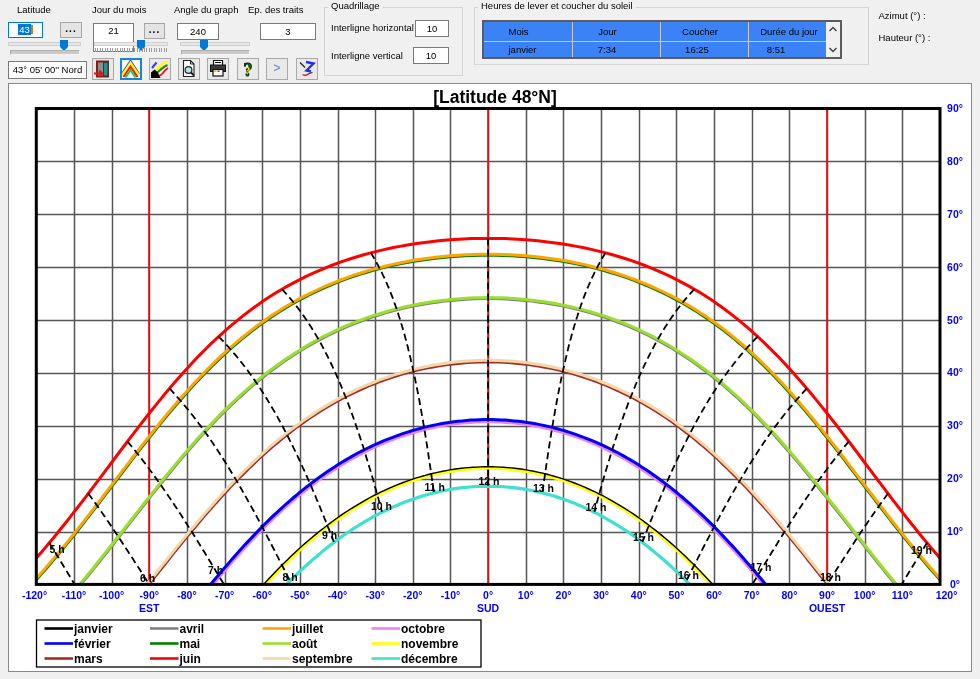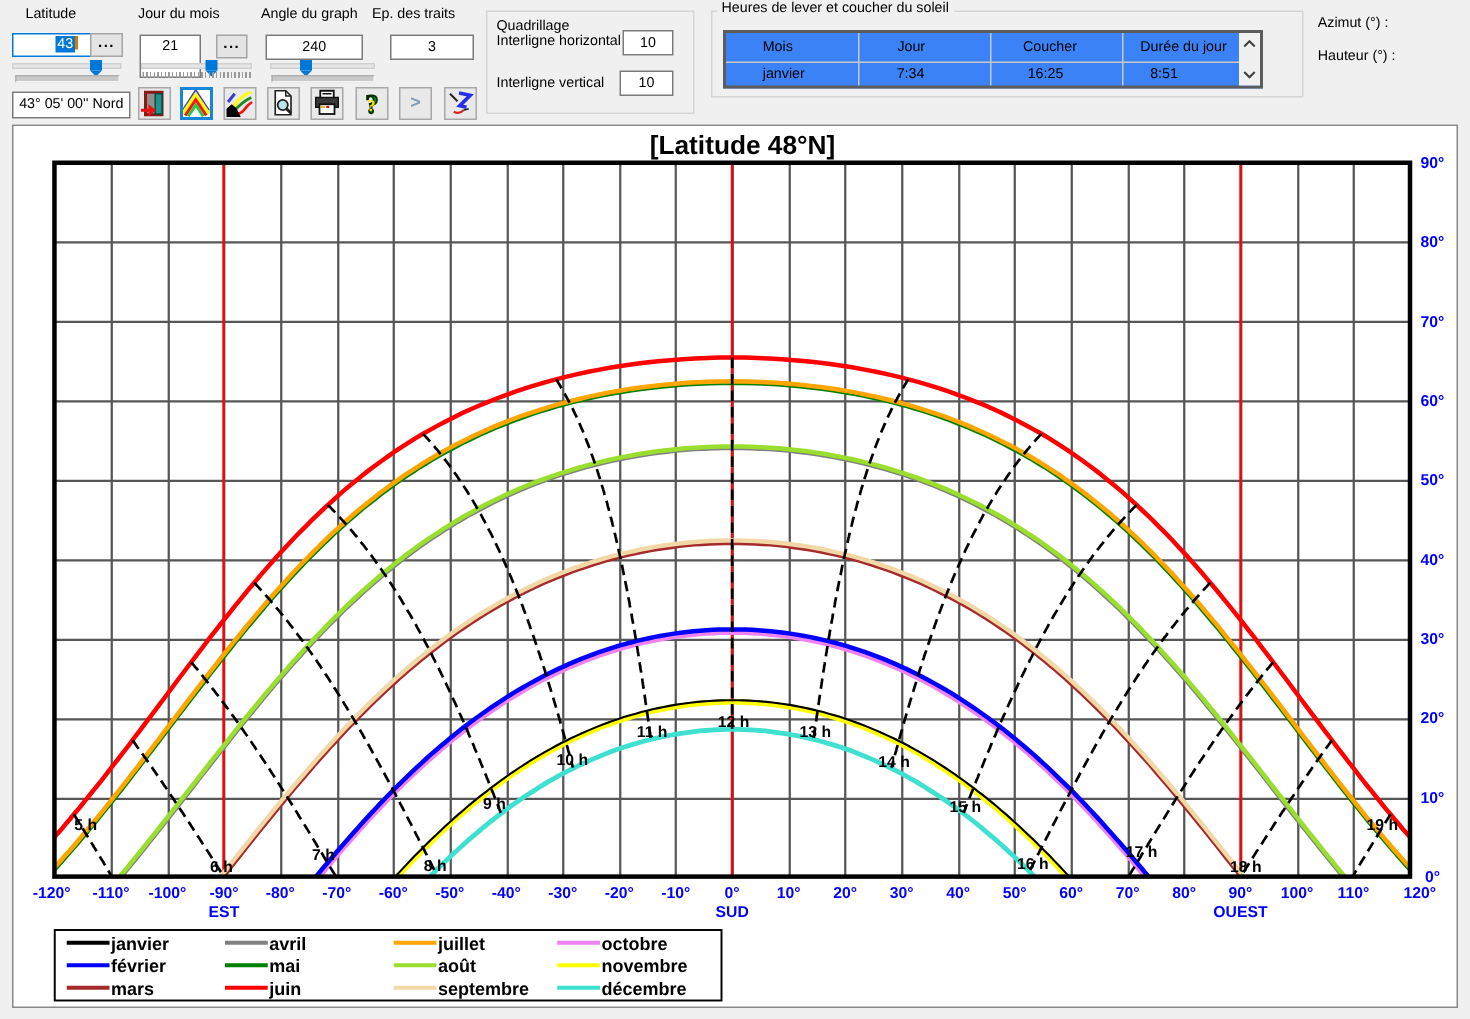--- a/index.html
+++ b/index.html
@@ -11,44 +11,44 @@
 .thumb{position:absolute;width:8px;height:7px;background:#0078d7}
 .thumb:after{content:"";position:absolute;left:0;top:7px;border-left:4px solid transparent;border-right:4px solid transparent;border-top:4px solid #0078d7}
 .gb{position:absolute;border:1px solid #d5d5d5}
 .gbl{position:absolute;font-size:9.5px;background:#f0f0f0;padding:0 3px;white-space:nowrap}
 .tbtn{position:absolute;width:22px;height:22px;background:#e9e9e9;border:1px solid #a8a8a8}
 .tc{position:absolute;font-size:9.5px;text-align:center}
 </style></head>
 <body>
 
 <div class="lbl" style="left:17px;top:4px">Latitude</div>
-<div class="inp" style="left:8px;top:22px;width:73px;height:16px;border:1.5px solid #0078d7;line-height:13px"><span style="background:#0078d7;color:#fff;padding:0 1px">43</span><span style="display:inline-block;width:2px;height:9px;background:#d97b00;vertical-align:-1px"></span></div>
+<div class="inp" style="left:8px;top:22px;width:35px;height:16px;border:1.5px solid #0078d7;line-height:13px"><span style="background:#0078d7;color:#fff;padding:0 1px">43</span><span style="display:inline-block;width:2px;height:9px;background:#d97b00;vertical-align:-1px"></span></div>
 <div class="btn" style="left:60px;top:22px;width:22px;height:16px;font-size:10px;line-height:11px;letter-spacing:1px;font-weight:bold">...</div>
 <div class="groove" style="left:8px;top:42px;width:73px"></div>
 <div class="thumb" style="left:59.5px;top:40px"></div>
 <div class="groove2" style="left:10px;top:50px;width:70px"></div>
 
 <div class="lbl" style="left:92px;top:4px">Jour du mois</div>
 <div class="inp" style="left:93px;top:23px;width:41px;height:29px;line-height:14px">21</div>
 <div class="btn" style="left:144px;top:23px;width:21px;height:16px;font-size:10px;line-height:11px;letter-spacing:1px;font-weight:bold">...</div>
 <div class="groove" style="left:94px;top:42px;width:74px"></div>
 <div class="thumb" style="left:136.5px;top:40px"></div>
 <div class="abs" style="left:95px;top:47.5px;width:73px;height:4px;background:repeating-linear-gradient(90deg,#9a9a9a 0,#9a9a9a 1px,transparent 1px,transparent 2.45px)"></div>
 
 <div class="lbl" style="left:174px;top:4px">Angle du graph</div>
-<div class="inp" style="left:177px;top:23px;width:65px;height:17px;line-height:15px">240</div>
+<div class="inp" style="left:177px;top:23px;width:42px;height:17px;line-height:15px">240</div>
 <div class="groove" style="left:180px;top:42px;width:70px"></div>
 <div class="thumb" style="left:200px;top:40px"></div>
 <div class="groove2" style="left:181px;top:50px;width:69px"></div>
 
 <div class="lbl" style="left:248px;top:4px">Ep. des traits</div>
 <div class="inp" style="left:260px;top:23px;width:56px;height:17px;line-height:15px">3</div>
 
 <div class="gb" style="left:324px;top:7px;width:139px;height:69px"></div>
-<div class="gbl" style="left:328px;top:12px">Quadrillage</div>
+<div class="gbl" style="left:328px;top:0px">Quadrillage</div>
 <div class="lbl" style="left:331px;top:22px">Interligne horizontal</div>
 <div class="inp" style="left:415px;top:19.5px;width:34px;height:17px;line-height:15px">10</div>
 <div class="lbl" style="left:331px;top:50px">Interligne vertical</div>
 <div class="inp" style="left:413px;top:47px;width:36px;height:17px;line-height:15px">10</div>
 
 <div class="gb" style="left:474px;top:7px;width:395px;height:58px"></div>
 <div class="gbl" style="left:478px;top:0px">Heures de lever et coucher du soleil</div>
 
 <div class="abs" style="left:482px;top:19.5px;width:360px;height:39px;background:#3b82f6;border:2px solid #5c5c5c">
   <div class="abs" style="left:0;top:19px;width:342px;height:1px;background:#c8c8c8"></div>

